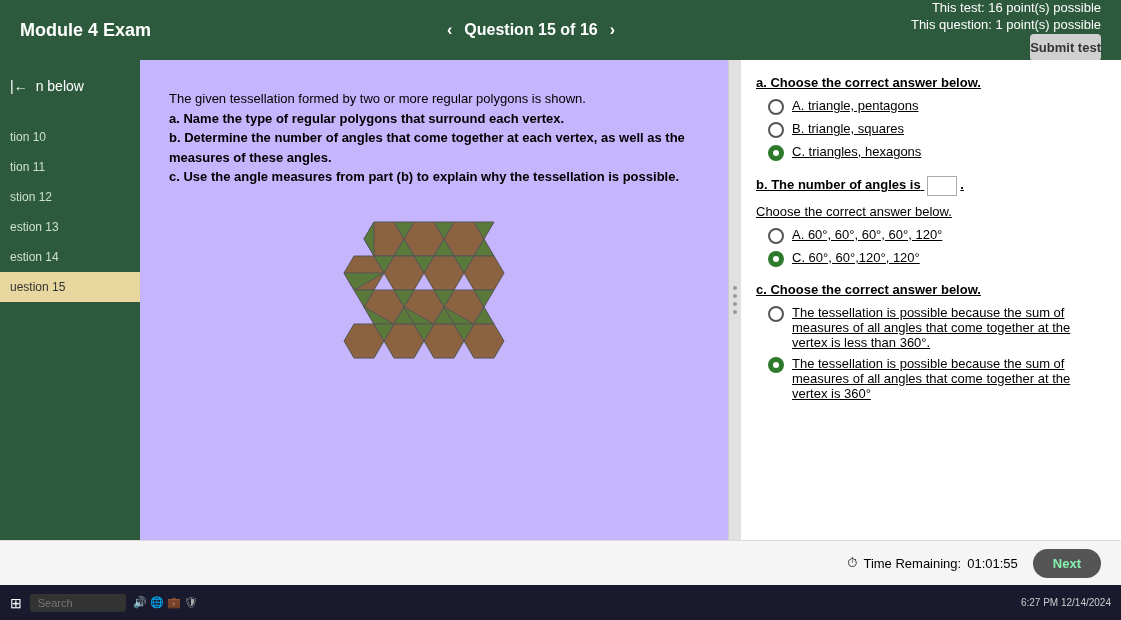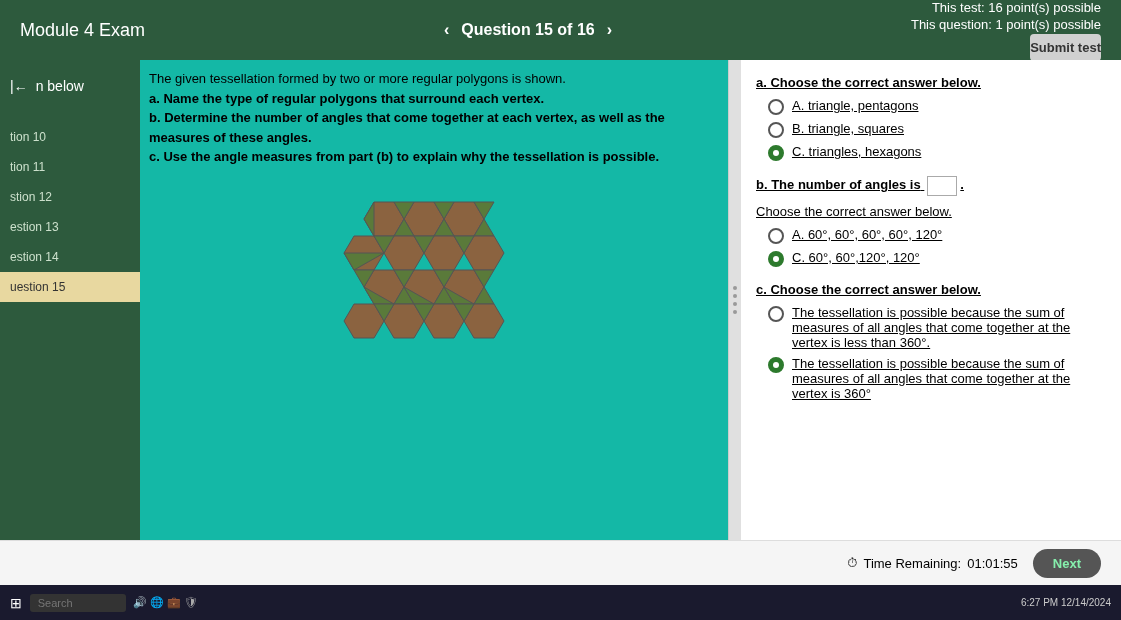--- a/index.html
+++ b/index.html
@@ -11,21 +11,21 @@
     .header {
       background: #2d5a3d;
       color: white;
       display: flex;
       align-items: center;
       justify-content: space-between;
       padding: 8px 20px;
       height: 60px;
       flex-shrink: 0;
     }
-    .header-title { font-size: 18px; font-weight: normal; }
+    .header-title { font-size: 18px; font-weight: bold; }
     .header-nav { display: flex; align-items: center; gap: 12px; font-size: 16px; font-weight: bold; }
     .header-nav span { cursor: pointer; }
     .header-right { display: flex; flex-direction: column; align-items: flex-end; gap: 2px; font-size: 13px; }
     .submit-btn {
       background: #d0d0d0;
       color: #333;
       border: none;
       padding: 6px 0;
       border-radius: 4px;
       font-size: 13px;
@@ -60,22 +60,22 @@
       font-size: 12px;
     }
     .sidebar-item.active { background: #e8d8a0; color: #333; }
 
     
     .content { flex: 1; background: #f0f0f0; display: flex; overflow: hidden; }
 
     
     .question-panel {
       flex: 1;
-      background: #14b8a6;
-      padding: 9px;
+      background: #c4b5fd;
+      padding: 29px;
       overflow-y: auto;
       border-right: 1px solid #ccc;
     }
     .question-text { font-size: 13px; line-height: 1.5; margin-bottom: 15px; }
     .question-text b { font-weight: bold; }
 
     
     .tessellation { display: flex; justify-content: center; margin: 10px 0; }
 
     

